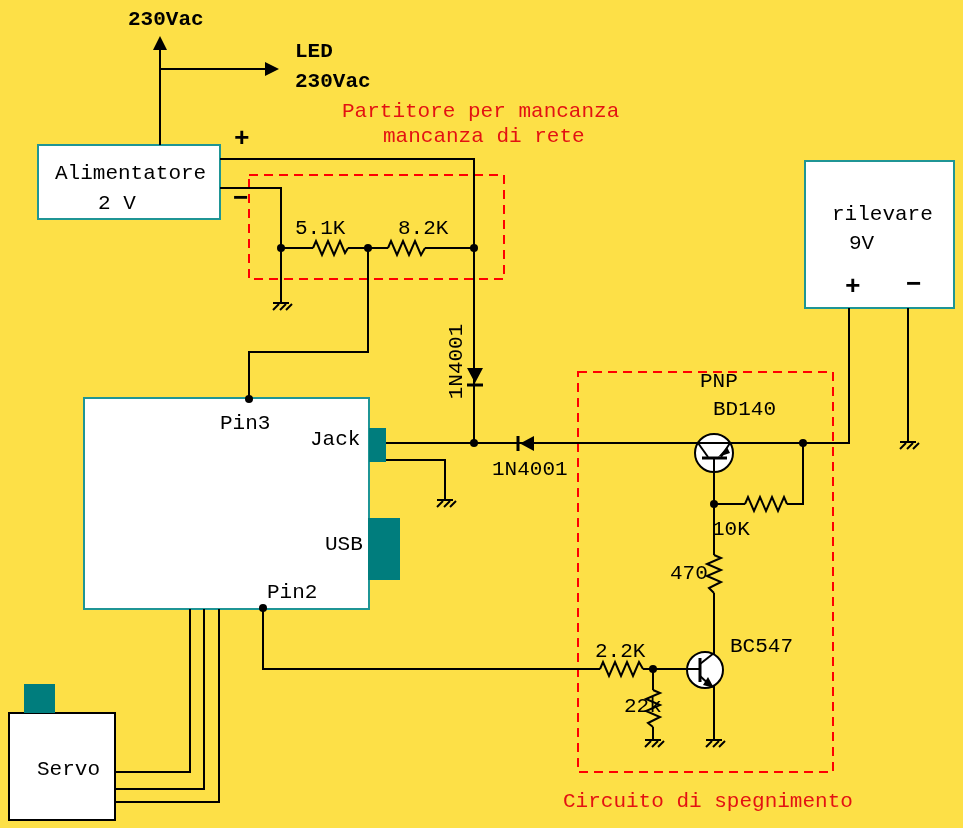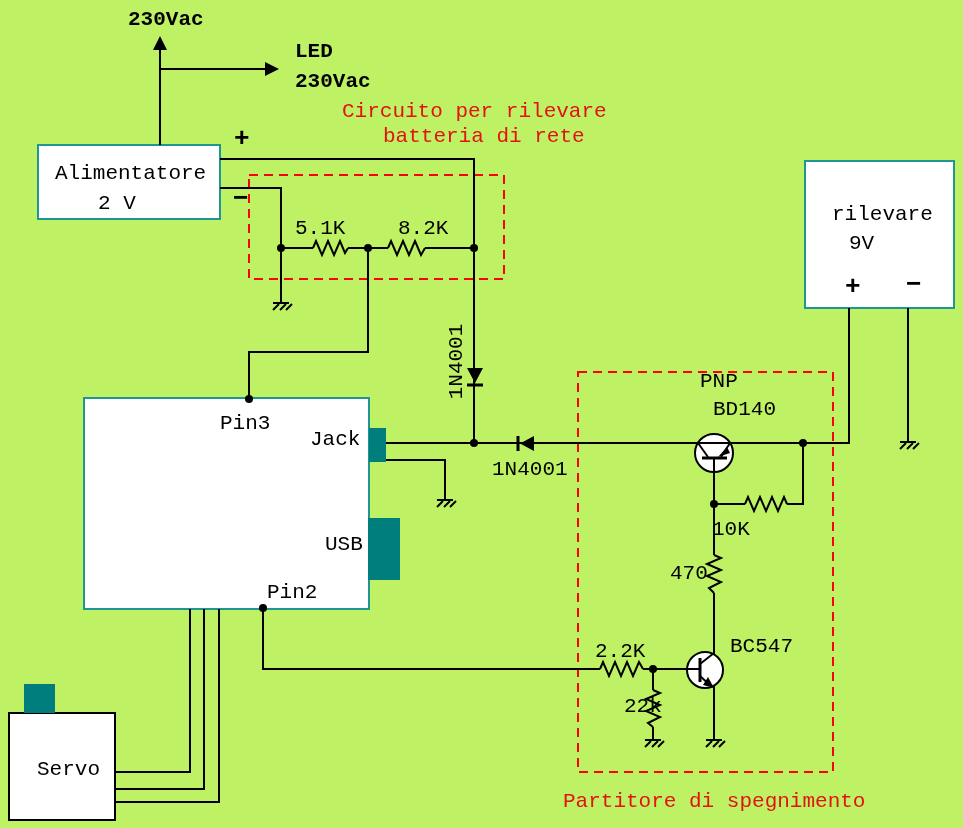--- a/index.html
+++ b/index.html
@@ -1,17 +1,17 @@
 <!DOCTYPE html>
 <html><head>
 <meta charset="utf-8">
 <style>
   html,body{margin:0;padding:0;background:#fff;}
   #canvas{
-    position:relative;width:963px;height:828px;background:#bef264;overflow:hidden;
+    position:relative;width:963px;height:828px;background:#fde047;overflow:hidden;
     font-family:"Liberation Mono","DejaVu Sans Mono",monospace;
   }
   #schematic-svg{position:absolute;left:0;top:0;}
   .lbl{
     position:absolute;font-size:21px;line-height:21px;color:#000;white-space:pre;
   }
   .lbl.bold{font-weight:bold;}
   .lbl.red{color:#e31212;}
   .lbl.sign{font-size:26px;line-height:26px;font-weight:bold;}
   .lbl.vert{transform:rotate(-90deg);text-align:center;}
@@ -163,22 +163,22 @@
           <line x1="-8" y1="7" x2="-2" y2="1"></line>
           <line x1="-1" y1="7" x2="5" y2="1"></line>
           <line x1="5" y1="7" x2="11" y2="1"></line>
       </g>
     </g>
   </svg>
 
   <div class="lbl bold" style="left:128px;top:9px">230Vac</div>
   <div class="lbl bold" style="left:295px;top:41px">LED</div>
   <div class="lbl bold" style="left:295px;top:71px">230Vac</div>
-  <div class="lbl red" style="left:342px;top:101px">Circuito per rilevare</div>
-  <div class="lbl red" style="left:383px;top:126px">batteria di rete</div>
+  <div class="lbl red" style="left:342px;top:101px">Partitore per mancanza</div>
+  <div class="lbl red" style="left:383px;top:126px">mancanza di rete</div>
   <div class="lbl" style="left:55px;top:163px">Alimentatore</div>
   <div class="lbl" style="left:98px;top:193px">2 V</div>
   <div class="lbl sign" style="left:234px;top:126px">+</div>
   <div class="lbl sign" style="left:233px;top:186px">−</div>
   <div class="lbl" style="left:295px;top:218px">5.1K</div>
   <div class="lbl" style="left:398px;top:218px">8.2K</div>
   <div class="lbl vert" style="left:412px;top:351px;width:88px">1N4001</div>
   <div class="lbl" style="left:220px;top:413px">Pin3</div>
   <div class="lbl" style="left:310px;top:429px">Jack</div>
   <div class="lbl" style="left:325px;top:534px">USB</div>
@@ -188,16 +188,16 @@
   <div class="lbl" style="left:849px;top:233px">9V</div>
   <div class="lbl sign" style="left:845px;top:274px">+</div>
   <div class="lbl sign" style="left:906px;top:272px">−</div>
   <div class="lbl" style="left:700px;top:371px">PNP</div>
   <div class="lbl" style="left:713px;top:399px">BD140</div>
   <div class="lbl" style="left:712px;top:519px">10K</div>
   <div class="lbl" style="left:670px;top:563px">470</div>
   <div class="lbl" style="left:595px;top:641px">2.2K</div>
   <div class="lbl" style="left:730px;top:636px">BC547</div>
   <div class="lbl" style="left:624px;top:696px">22k</div>
-  <div class="lbl red" style="left:563px;top:791px">Partitore di spegnimento</div>
+  <div class="lbl red" style="left:563px;top:791px">Circuito di spegnimento</div>
   <div class="lbl" style="left:37px;top:759px">Servo</div>
 
 </div>
 
 </body></html>

